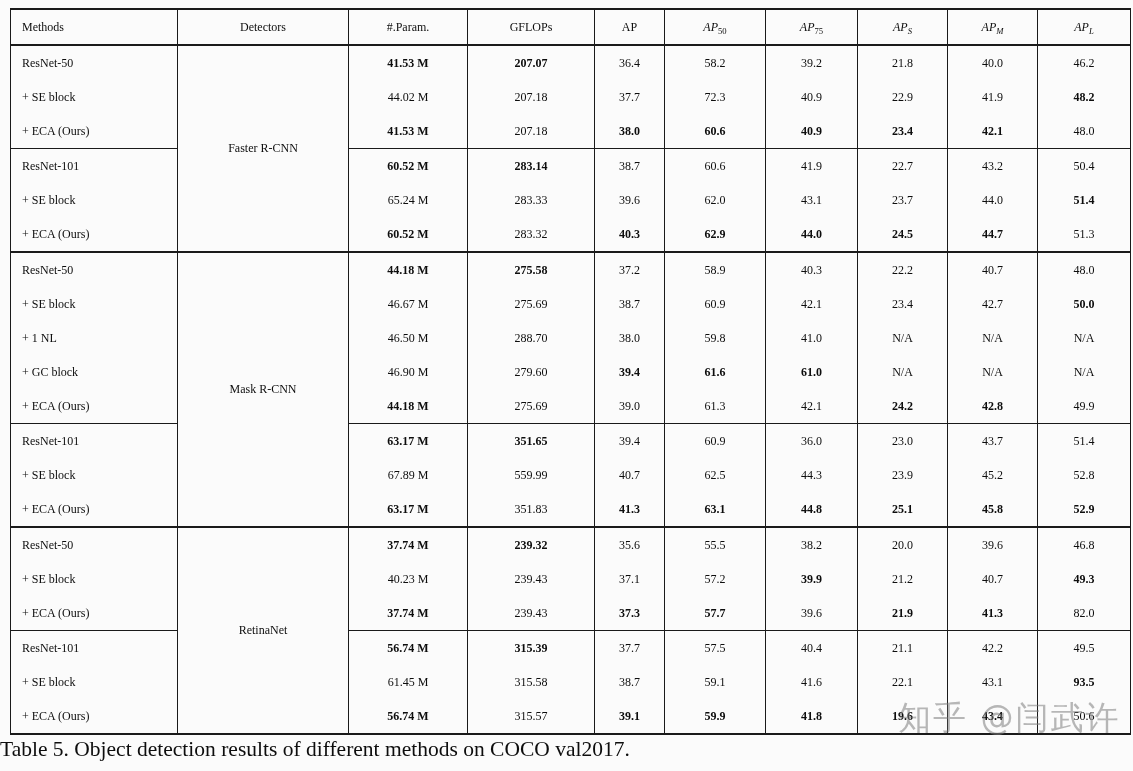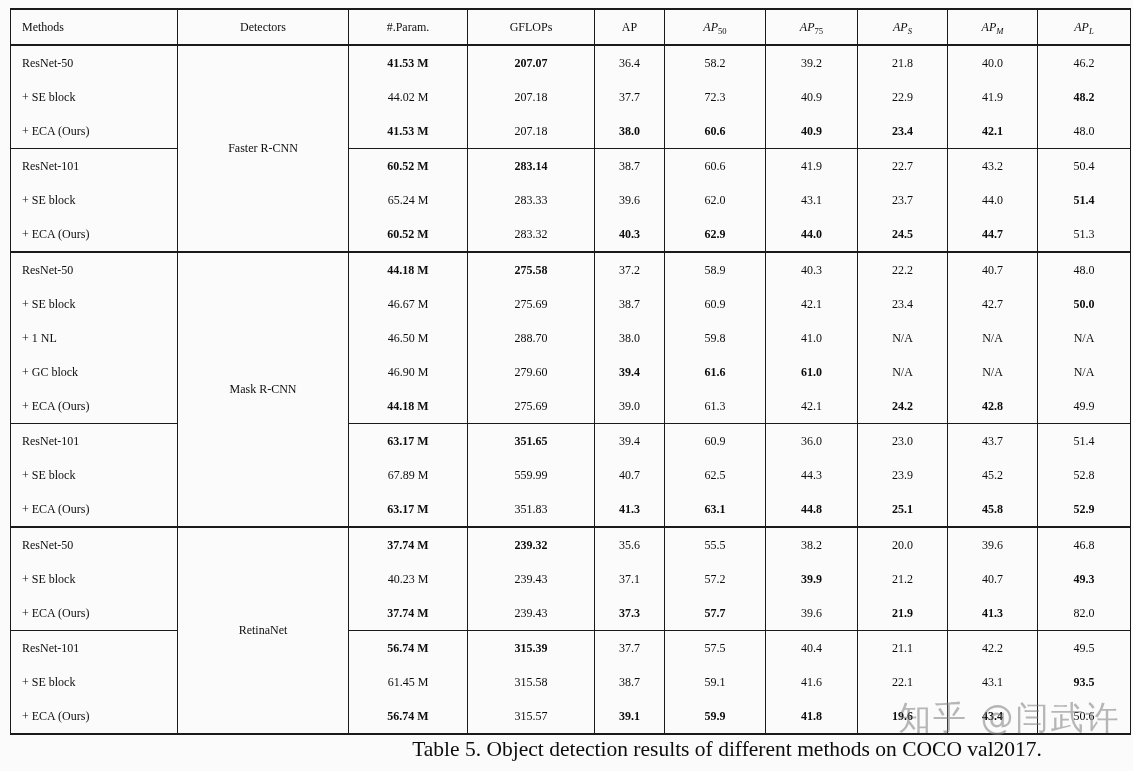--- a/index.html
+++ b/index.html
@@ -45,21 +45,21 @@
   th.left{text-align:left;padding-left:11px;}
   .it{font-style:italic;text-align:center;}
   sub{font-size:0.72em;line-height:0;}
   sub.rm{font-style:normal;}
   td.bold{font-weight:bold;}
   tr.gsep td{border-top:2px solid #1a1a1a;}
   tr.ssep td{border-top:1.5px solid #1a1a1a;font-family:Liberation Serif, serif;}
   .caption{
     position:absolute;
     left:0;top:737px;width:1042px;
-    text-align:right;
+    text-align:left;
     font-size:21.5px;
   }
   .watermark{
     position:absolute;
     left:898px;top:696px;
     width:240px;
     font-size:33px;
     letter-spacing:2px;
     color:rgba(125,125,125,0.55);
     font-family:"DejaVu Sans","Liberation Sans",sans-serif;

